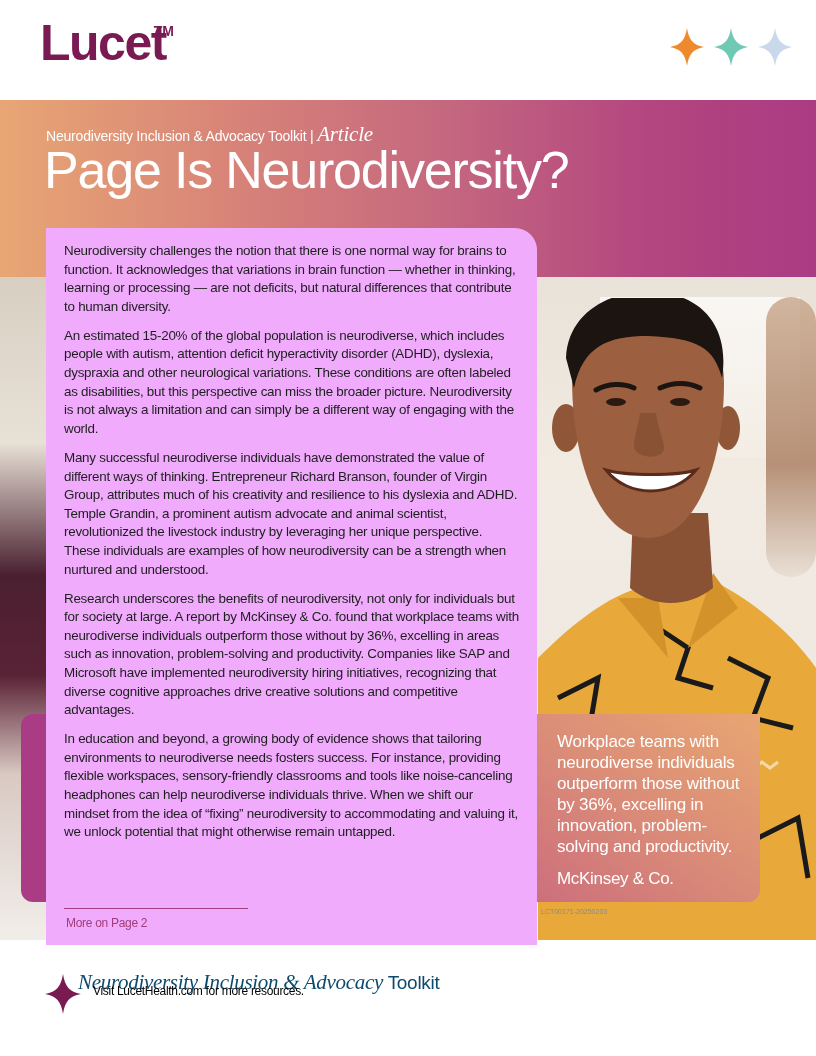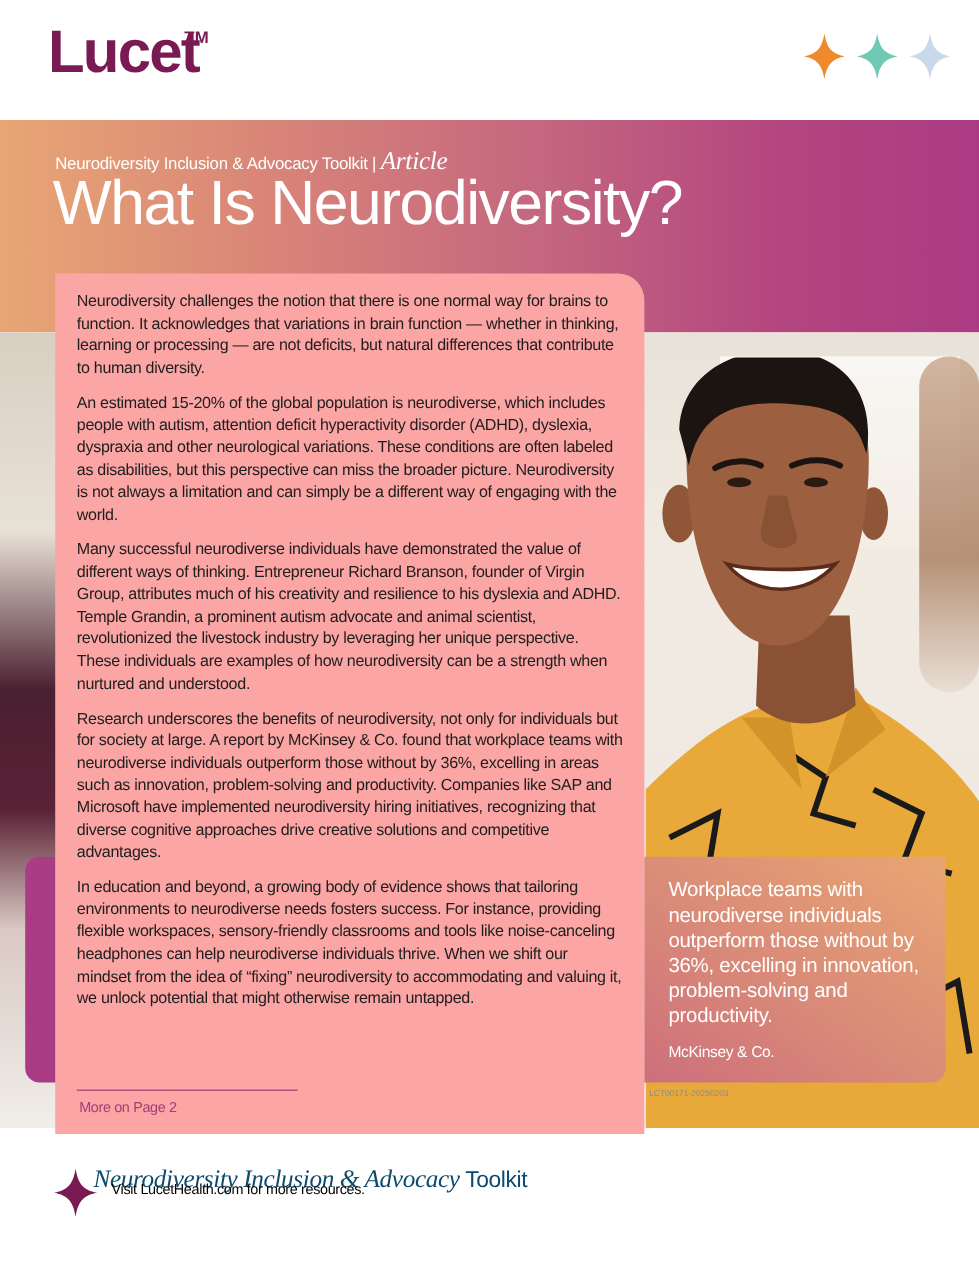--- a/index.html
+++ b/index.html
@@ -23,29 +23,29 @@
   .photo .left-blur { position: absolute; left: 0; top: 0; width: 60px; height: 663px;
     background: linear-gradient(180deg, #d8cfc2 0%, #e8e1d6 25%, #4a2030 45%, #5a2236 60%, #d9c9c2 75%, #f1eeea 100%); }
   .photo .right-blur { position: absolute; right: 0; top: 20px; width: 50px; height: 280px; border-radius: 40px;
     background: linear-gradient(180deg, #c7a58a, #a87a5c 60%, #e7ddd2); opacity: 0.8; }
   .photo .window-light { position: absolute; left: 600px; top: 20px; width: 200px; height: 160px;
     background: linear-gradient(180deg, #ffffff, #f4eee6); opacity: .7; }
   .person { position: absolute; left: 538px; top: 298px; width: 278px; height: 642px; }
 
   .pink-accent { position: absolute; left: 21px; top: 714px; width: 40px; height: 188px; background: #aa3c86; border-radius: 12px 0 0 12px; }
 
-  .article { position: absolute; left: 46px; top: 228px; width: 491px; height: 717px; background: #fca5a5; border-radius: 0 22px 0 0; padding: 14px 18px 0 18px; }
+  .article { position: absolute; left: 46px; top: 228px; width: 491px; height: 717px; background: #f0abfc; border-radius: 0 22px 0 0; padding: 14px 18px 0 18px; }
   .article p { font-size: 13.4px; line-height: 18.6px; color: #1e1e1e; margin-bottom: 10.5px; letter-spacing: -0.25px; }
   .more-rule { position: absolute; left: 18px; top: 680px; width: 184px; height: 1px; background: #a03d7a; }
   .more-link { position: absolute; left: 20px; top: 688px; font-size: 12px; color: #a03d7a; letter-spacing: -0.3px; text-decoration: none; }
 
-  .quote-card { position: absolute; left: 537px; top: 714px; width: 251px; height: 188px; border-radius: 0 0 12px 0;
+  .quote-card { position: absolute; left: 537px; top: 714px; width: 223px; height: 188px; border-radius: 0 0 12px 0;
     background: linear-gradient(35deg, #cd6f7c 0%, #d98a78 45%, #e8a672 100%); padding: 17px 16px 0 20px; }
   .quote-text { color: #fff; font-size: 17px; line-height: 21px; letter-spacing: -0.2px; }
-  .quote-source { color: #fff; font-size: 13px; margin-top: 12px; letter-spacing: -0.3px; }
+  .quote-source { color: #fff; font-size: 17px; margin-top: 12px; letter-spacing: -0.3px; }
   .doc-code { position: absolute; left: 541px; top: 908px; font-size: 7px; color: #8a8a8a; letter-spacing: 0; }
 
   .footer-spark { position: absolute; left: 44px; top: 974px; width: 38px; height: 40px; }
   .footer-title { position: absolute; left: 78px; top: 970px; font-size: 21px; color: #0c4a6e; letter-spacing: -0.3px; }
   .footer-title .serif { font-family: "Liberation Serif", serif; font-style: italic; }
   .footer-title .sans { font-family: "Liberation Sans", sans-serif; font-size: 19px; }
   .footer-sub { position: absolute; left: 93px; top: 984px; font-size: 12px; color: #000000; letter-spacing: -0.3px; text-align: right; }
 </style>
 </head>
 <body>
@@ -64,21 +64,21 @@
     </svg>
   <svg class="sparkle" viewBox="0 0 34 38">
       <path d="M17 0 C19 12 23 17 34 19 C23 21 19 26 17 38 C15 26 11 21 0 19 C11 17 15 12 17 0 Z" fill="#c9d8ea"></path>
     </svg>
 </div>
 
 <div class="hero-band"></div>
 <div class="kicker">
   <span>Neurodiversity Inclusion &amp; Advocacy Toolkit | </span><span class="italic">Article</span>
 </div>
-<h1 class="title">What Is Neurodiversity?</h1>
+<h1 class="title">Page Is Neurodiversity?</h1>
 
 <div class="photo">
   <div class="window-light"></div>
   <div class="left-blur"></div>
   <div class="right-blur"></div>
 </div>
 
 <svg class="person" viewBox="0 0 278 642">
 
   <path d="M0 642 L0 360 C40 320 70 300 100 290 L170 280 C210 300 250 330 278 370 L278 642 Z" fill="#e8a93a"></path>

